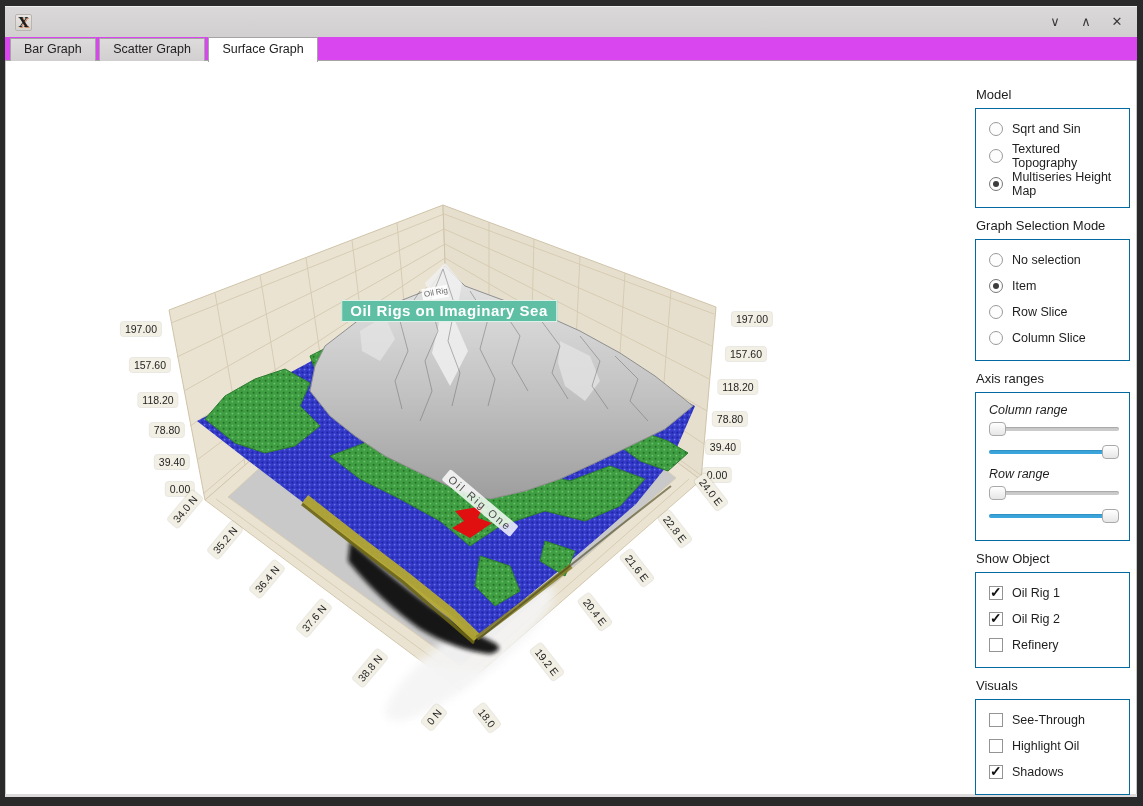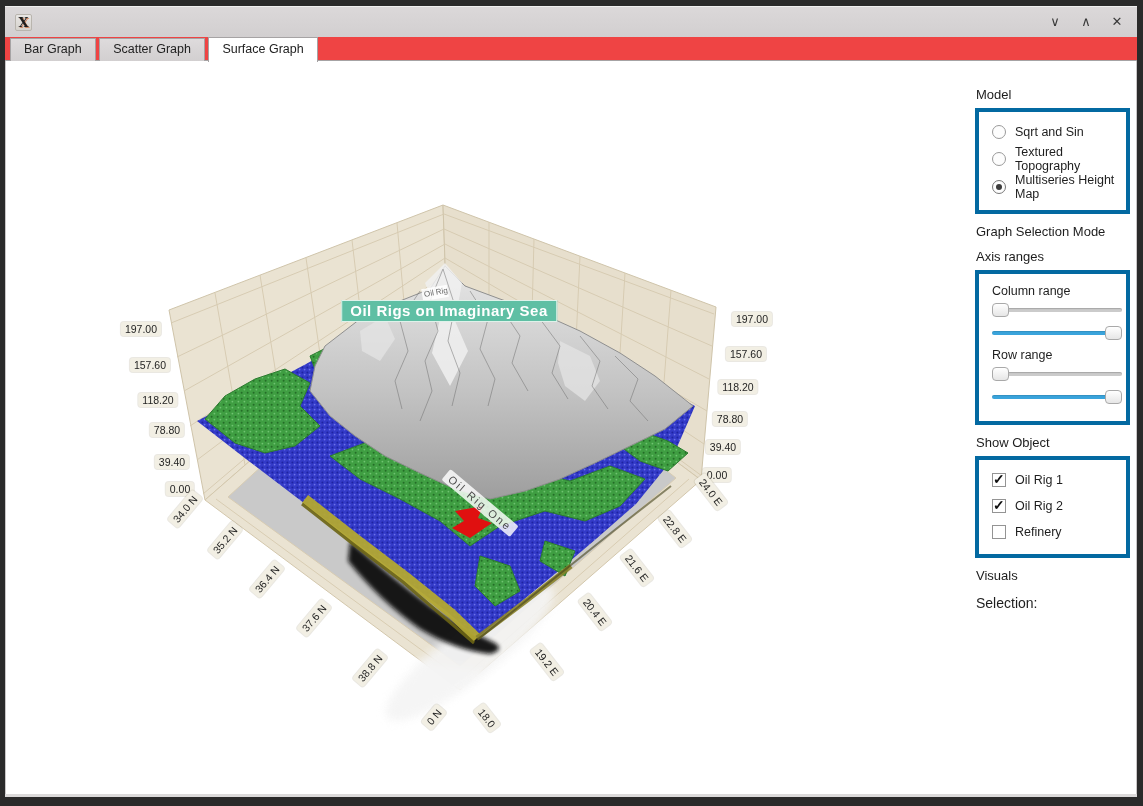--- a/index.html
+++ b/index.html
@@ -15,21 +15,21 @@
     background:linear-gradient(#e8e6e4,#d6d2cc); border:1px solid #b9b5ae; border-radius:2px;
     font-family:"DejaVu Serif", serif; font-weight:bold; font-size:13px; color:#1d1d1d;
     text-align:center; line-height:15px; text-shadow:1px 1px 0 #cf8560; }
   .title-text { position:absolute; left:0; right:0; top:7px; text-align:center;
     font-size:13px; color:#1b1b1b; }
   .win-controls { position:absolute; right:12px; top:6px; display:flex; gap:15px; }
   .win-btn { width:16px; height:18px; text-align:center; font-size:13px; color:#3a3a3a;
     line-height:18px; cursor:default; }
 
   
-  .tabbar { position:relative; height:24px; background:#ef4444; border-bottom:1px solid #a6a3a4; padding-left:5px; }
+  .tabbar { position:relative; height:24px; background:#d946ef; border-bottom:1px solid #a6a3a4; padding-left:5px; }
   .tab { position:relative; display:inline-block; height:23px; margin-top:1px; padding:3px 13px 0 13px;
     font-size:12.5px; color:#222; background:linear-gradient(#dedbdc,#d2cfd0);
     border:1px solid #a6a3a4; border-bottom:none; margin-right:-1px; vertical-align:bottom; }
   .tab.active { background:#fff; height:25px; margin-top:0; padding-top:4px; z-index:3; margin-bottom:-1px; }
 
   
   .content { position:relative; height:733px; background:#ffffff; border-left:1px solid #c9c6c7;
     border-right:1px solid #c9c6c7; }
 
   
@@ -48,41 +48,41 @@
     padding:1px 5px; border-radius:2px; white-space:nowrap; z-index:4; }
   .rig2-label { position:absolute; left:429px; top:232px; transform:translate(-50%,-50%) rotate(-10deg);
     background:rgba(255,255,255,.85); color:#6a6a6a; font-size:8px; width:26px; height:12px;
     overflow:hidden; padding:1px 2px; white-space:nowrap; z-index:4; }
 
   
   .panel { position:absolute; left:964px; top:0; width:166px; height:733px; background:#fff;
     padding:9px 6px 0 5px; font-size:12.5px; color:#1e1e1e; }
   .sec-label { font-size:13px; color:#1d1d1d; margin:10px 0 6px 1px; }
   .sec-label:first-child { margin-top:17px; }
-  .gbox { border:4px solid #0369a1; background:#fff; padding:7px 4px 9px 13px; }
+  .gbox { border:1px solid #0369a1; background:#fff; padding:7px 4px 9px 13px; }
   .row { display:flex; align-items:center; gap:9px; min-height:26px; cursor:default; }
   .row .lbl { line-height:14px; max-width:100px; }
   .radio { flex:0 0 auto; width:14px; height:14px; border:1px solid #9a9a9a; border-radius:50%;
     background:#fdfdfd; position:relative; }
   .radio.sel { border-color:#787878; }
   .radio.sel::after { content:""; position:absolute; left:3px; top:3px; width:6px; height:6px;
     border-radius:50%; background:#3c3c3c; }
   .check { flex:0 0 auto; width:14px; height:14px; border:1px solid #949494; background:#fff;
     position:relative; }
   .check.on::after { content:"✓"; position:absolute; left:0px; top:-3px; font-size:14px;
     font-weight:bold; color:#101010; }
   .slider { position:relative; width:130px; height:16px; margin:4px 0 7px 0; }
   .slider .groove { position:absolute; left:0; right:0; top:6px; height:4px; border-radius:2px;
     background:#cbcbcb; box-shadow:inset 0 1px 1px rgba(0,0,0,.18); }
   .slider.filled .groove { background:#3aa4dc; box-shadow:inset 0 1px 1px rgba(0,0,0,.12); }
   .slider .handle { position:absolute; top:1px; width:17px; height:14px; border-radius:4px;
     background:linear-gradient(#ffffff,#e6e6e6); border:1px solid #a9a9a9; }
   .slider .handle.left { left:0; }
   .slider .handle.right { right:0; }
-  .sub-lbl { margin:3px 0 2px 0; }
+  .sub-lbl { margin:3px 0 2px 0;font-style:italic; }
   .sel-line { margin:12px 0 4px 1px; font-size:14px; }
 </style>
 </head>
 <body>
 
 <div class="frame">
 <div class="window">
 
   <div class="titlebar">
     <span class="app-icon">X</span>
@@ -257,20 +257,38 @@
           <span class="radio"></span>
           <span class="lbl">Textured Topography</span>
         </div>
         <div class="row">
           <span class="radio sel"></span>
           <span class="lbl">Multiseries Height Map</span>
         </div>
       </div>
 
       <div class="sec-label">Graph Selection Mode</div>
+      <div class="gbox">
+        <div class="row">
+          <span class="radio"></span>
+          <span class="lbl">No selection</span>
+        </div>
+        <div class="row">
+          <span class="radio sel"></span>
+          <span class="lbl">Item</span>
+        </div>
+        <div class="row">
+          <span class="radio"></span>
+          <span class="lbl">Row Slice</span>
+        </div>
+        <div class="row">
+          <span class="radio"></span>
+          <span class="lbl">Column Slice</span>
+        </div>
+      </div>
 
       <div class="sec-label">Axis ranges</div>
       <div class="gbox">
         <div class="sub-lbl">Column range</div>
         <div class="slider">
           <div class="groove"></div>
           <div class="handle left"></div>
         </div>
         <div class="slider filled">
           <div class="groove"></div>
@@ -297,20 +315,34 @@
           <span class="check on"></span>
           <span class="lbl">Oil Rig 2</span>
         </div>
         <div class="row">
           <span class="check"></span>
           <span class="lbl">Refinery</span>
         </div>
       </div>
 
       <div class="sec-label">Visuals</div>
+      <div class="gbox">
+        <div class="row">
+          <span class="check"></span>
+          <span class="lbl">See-Through</span>
+        </div>
+        <div class="row">
+          <span class="check"></span>
+          <span class="lbl">Highlight Oil</span>
+        </div>
+        <div class="row">
+          <span class="check on"></span>
+          <span class="lbl">Shadows</span>
+        </div>
+      </div>
 
       <div class="sel-line">Selection:</div>
 
     </div>
 
   </div>
 </div>
 </div>
 
 </body></html>

